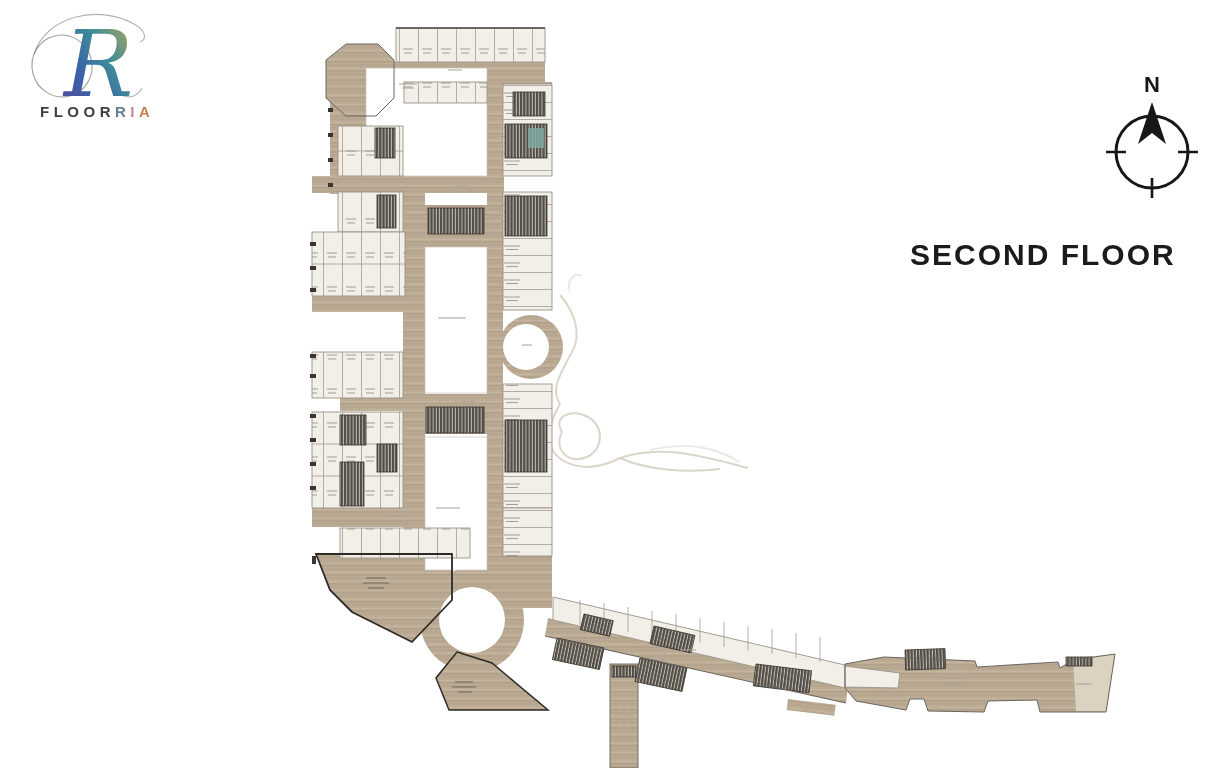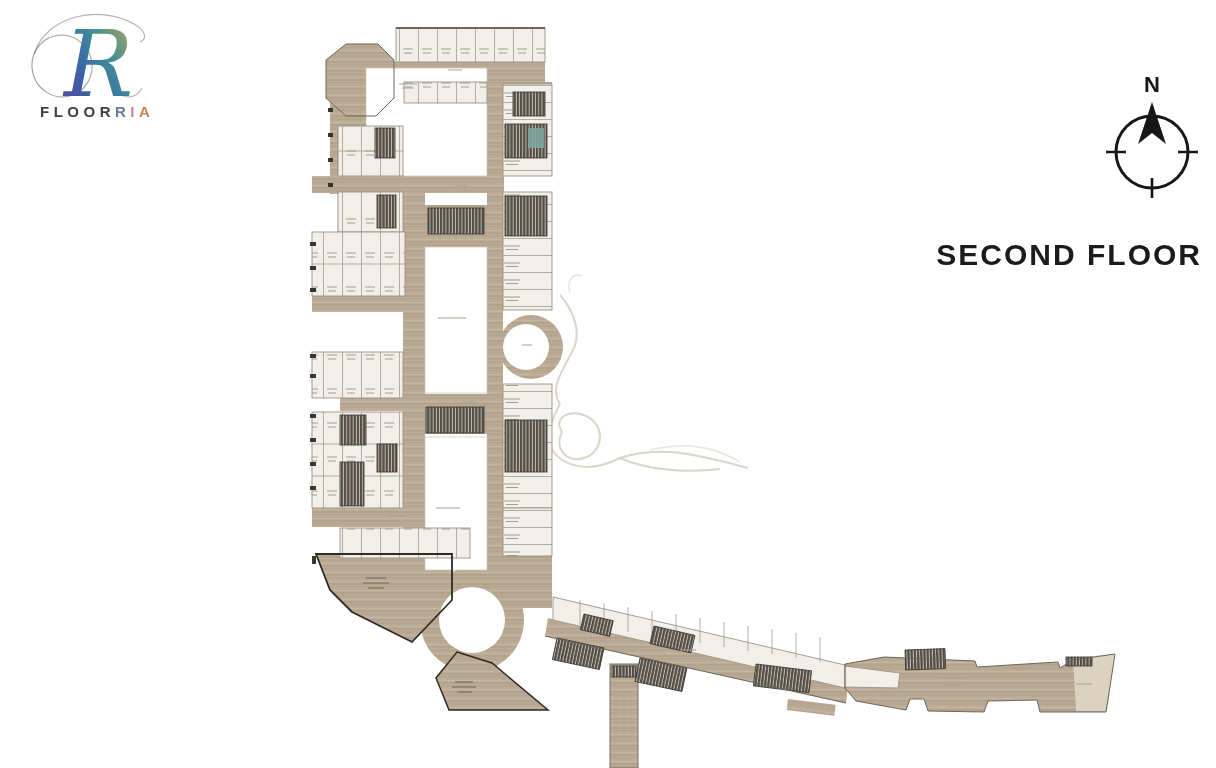--- a/index.html
+++ b/index.html
@@ -9,21 +9,21 @@
 
   
   .logo{position:absolute;left:12px;top:4px;width:190px;height:140px;}
   .logo svg{position:absolute;left:0;top:0;}
   .monogram{font-family:"DejaVu Serif", serif;font-style:italic;font-size:92px;}
   .wordmark{position:absolute;left:28px;top:99px;font-size:15px;font-weight:700;
             letter-spacing:4.5px;white-space:nowrap;}
   .wm1{color:var(--wm1);} .wm2{color:var(--wm2);} .wm3{color:var(--wm3);} .wm4{color:var(--wm4);}
 
   
-  .floor-title{position:absolute;left:910px;top:238px;width:292px;text-align:right;
+  .floor-title{position:absolute;left:910px;top:238px;width:292px;text-align:left;
       font-size:30px;font-weight:700;letter-spacing:2px;color:var(--title_color);}
 
   
   .compass{position:absolute;left:1104px;top:66px;}
   .compass-n{font-size:22px;font-weight:700;fill:var(--compass_color);}
   .compass-ring{fill:none;stroke:var(--compass_color);stroke-width:3;}
   .compass-tick{stroke:var(--compass_color);stroke-width:2.6;}
   .compass-needle{fill:var(--compass_color);}
 
   

